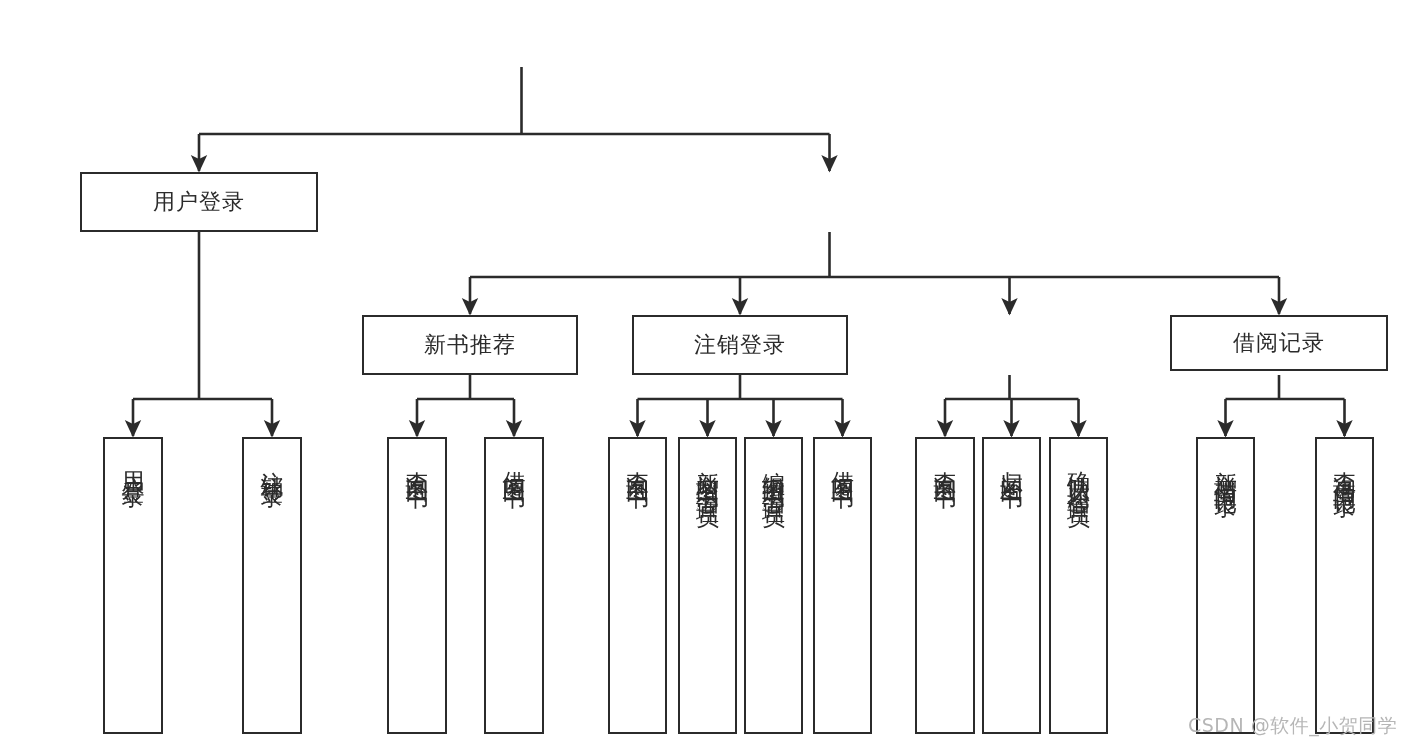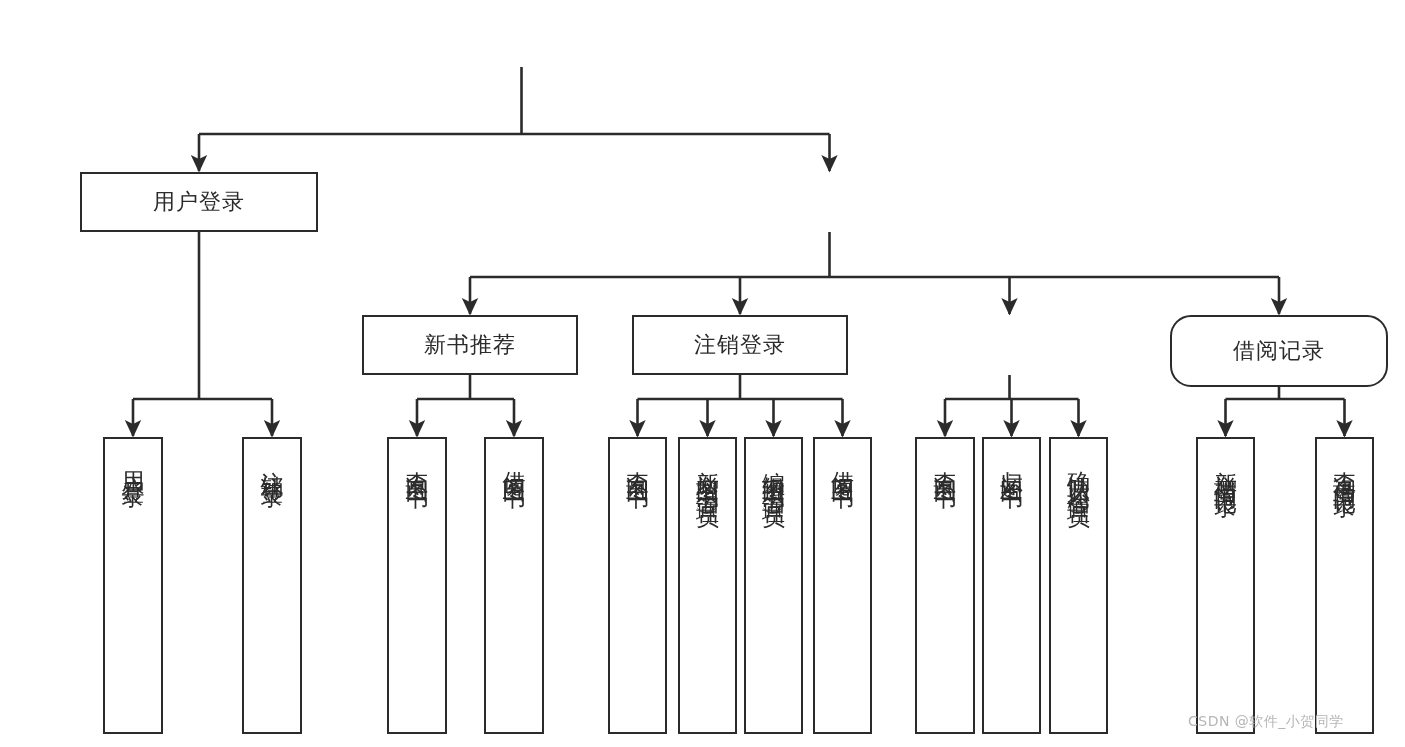--- a/index.html
+++ b/index.html
@@ -40,21 +40,21 @@
     font-size:23px;
     letter-spacing:5px;
     line-height:1;
     white-space:nowrap;
   }
 
   #watermark{
     position:absolute;
     left:1188px;
     top:713px;
-    font-size:14px;
+    font-size:19px;
     color:#b6b6b6;
     letter-spacing:0.5px;
     white-space:nowrap;
     pointer-events:none;
   }
 </style>
 </head>
 <body>
 
 <div id="stage">
@@ -106,21 +106,21 @@
   <div class="node lvl2" style="left:80px;top:172px;width:238px;height:60px;">
     <span class="lbl">用户登录</span>
   </div>
 
   <div class="node lvl3" style="left:362px;top:315px;width:216px;height:60px;justify-content:center;">
     <span class="lbl">新书推荐</span>
   </div>
   <div class="node lvl3" style="left:632px;top:315px;width:216px;height:60px;">
     <span class="lbl">注销登录</span>
   </div>
-  <div class="node lvl3" style="left:1170px;top:315px;width:218px;height:72px;border-radius:21px;">
+  <div class="node lvl3" style="left:1170px;top:315px;width:218px;height:56px;">
     <span class="lbl">借阅记录</span>
   </div>
 
   <div class="node leaf" style="left:103px;top:437px;width:60px;height:297px;">
     <span class="lbl">用户登录</span>
   </div>
   <div class="node leaf" style="left:242px;top:437px;width:60px;height:297px;">
     <span class="lbl">注销登录</span>
   </div>
 

